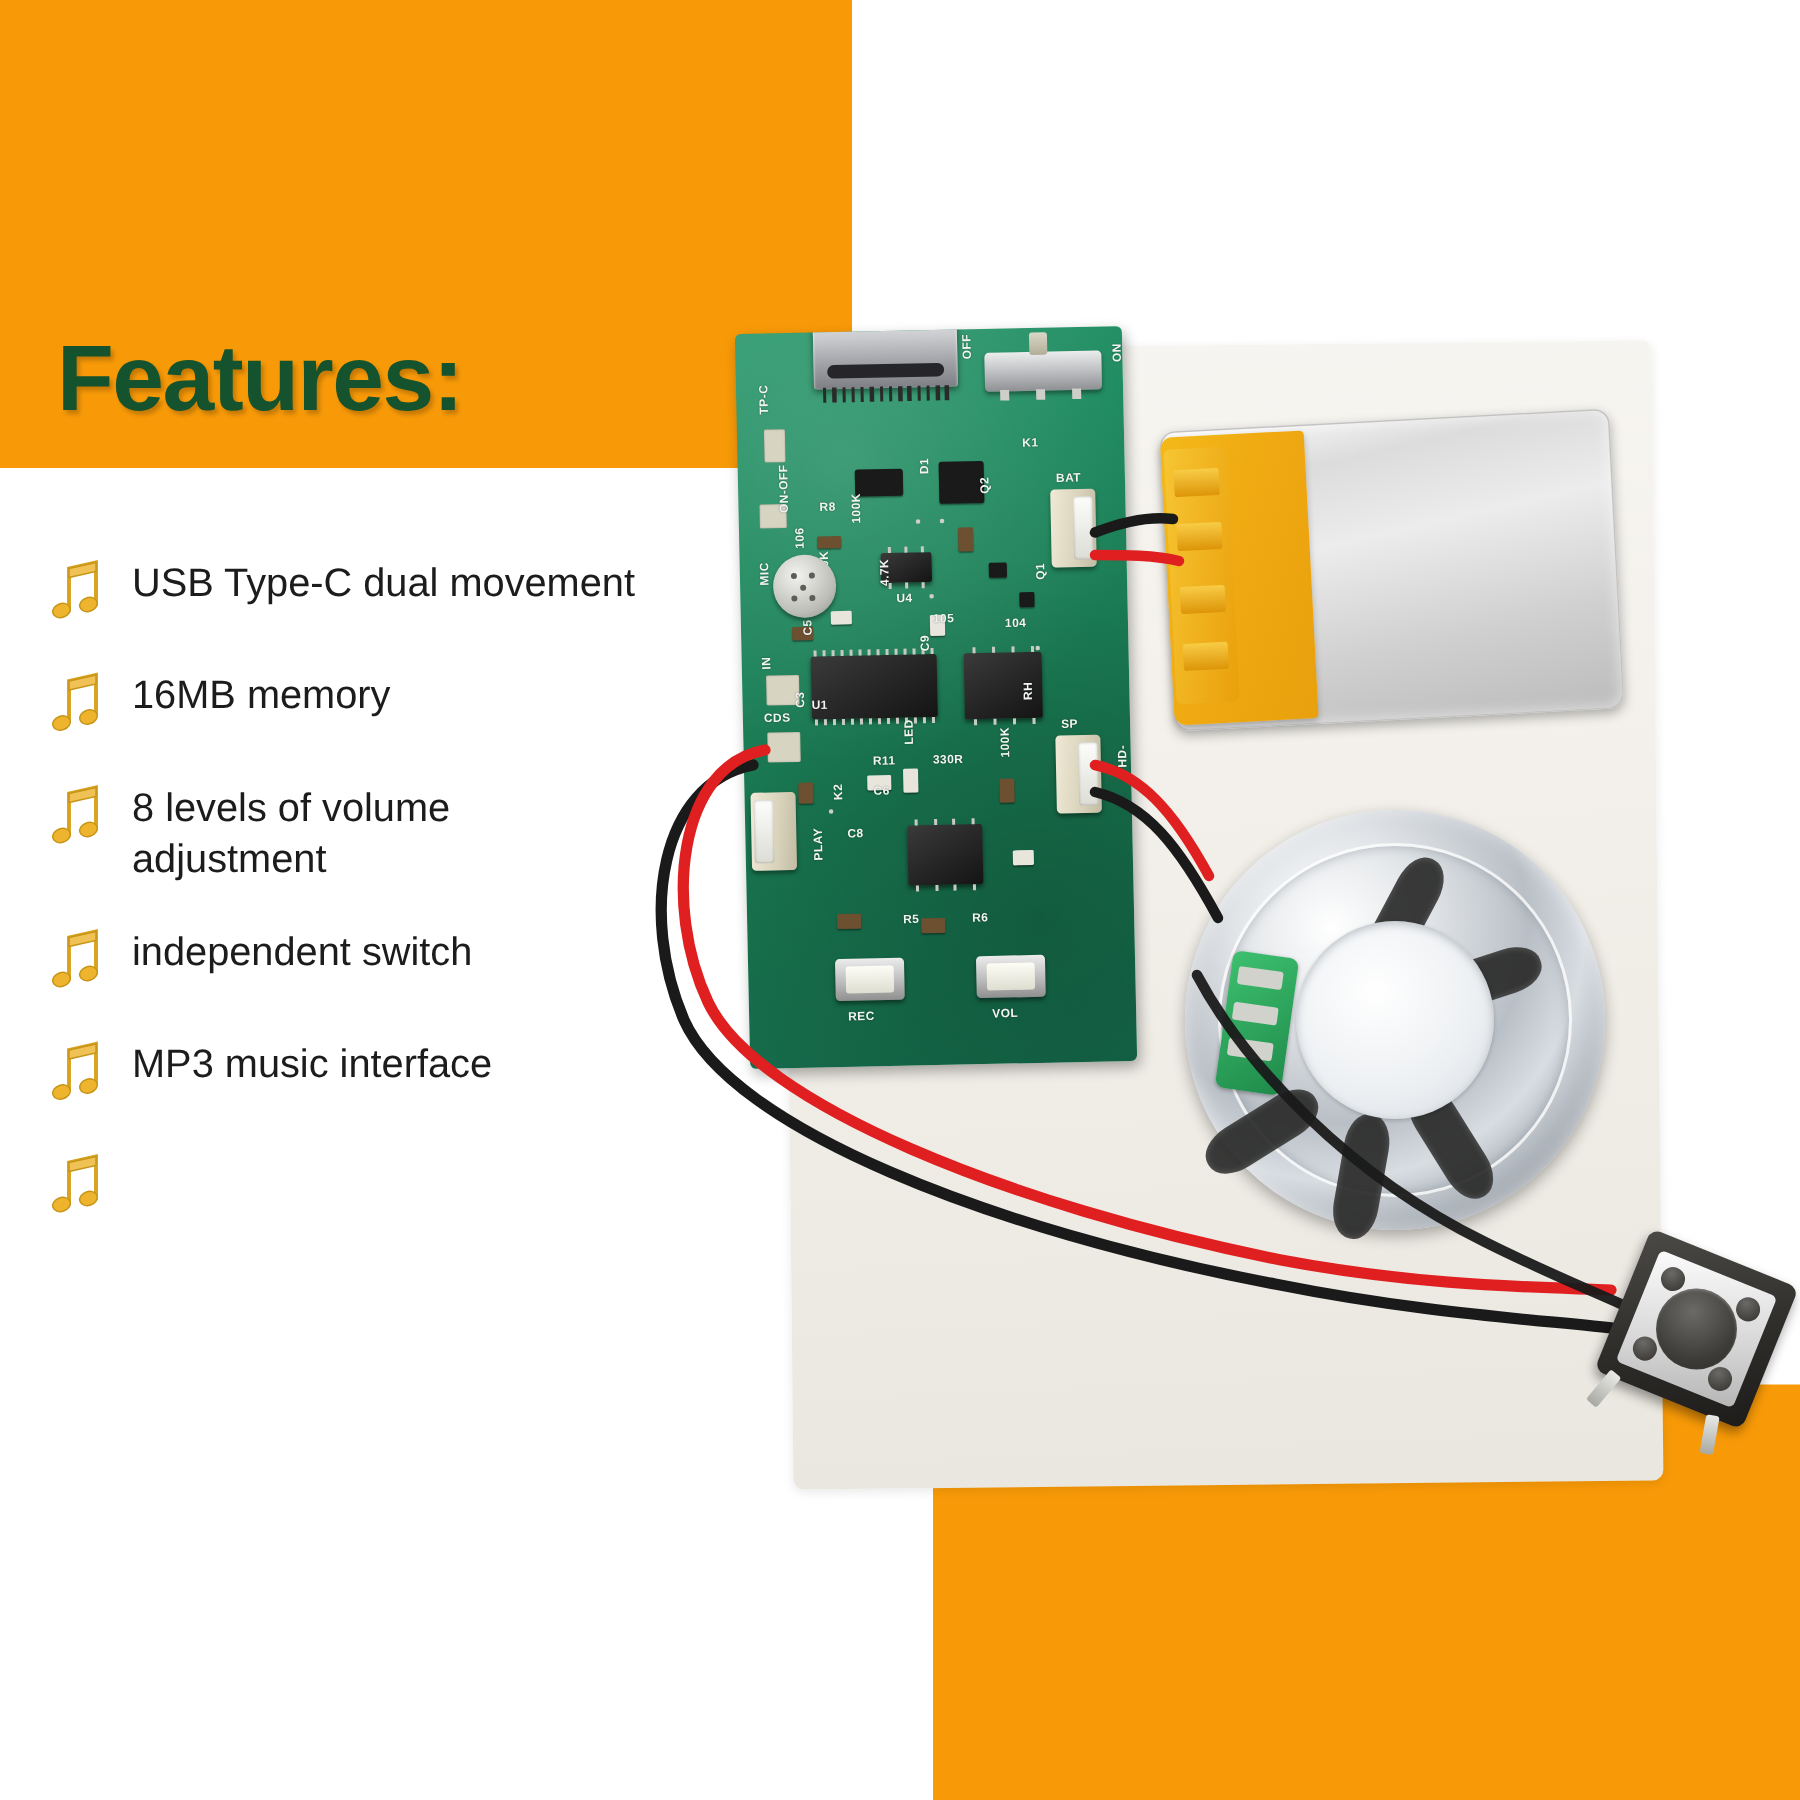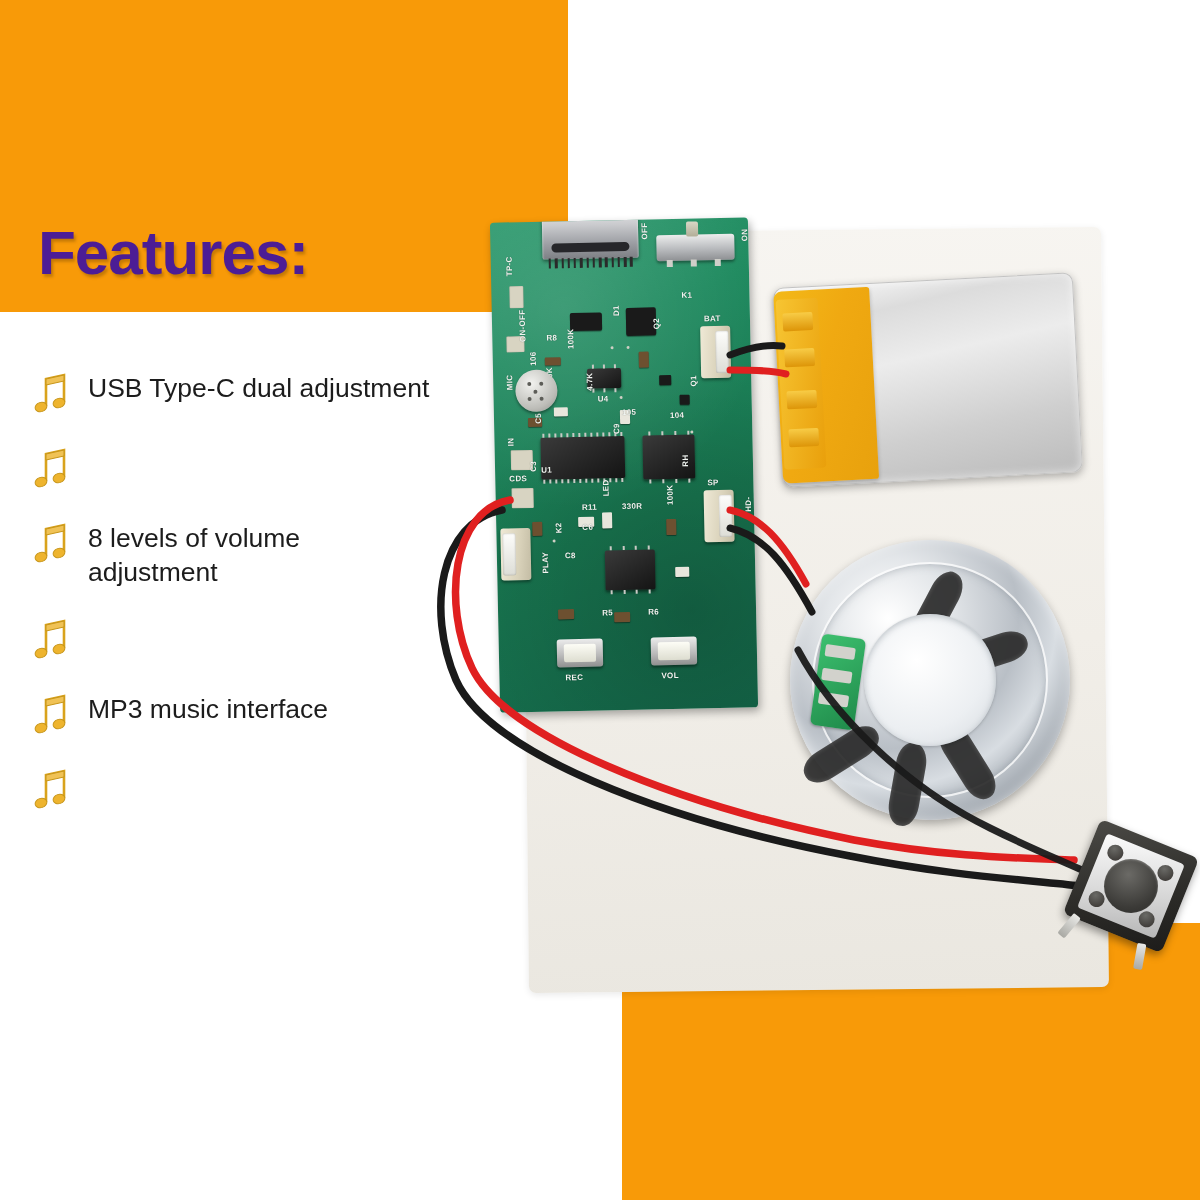--- a/index.html
+++ b/index.html
@@ -18,21 +18,21 @@
     background:#f89a08;
   }
   .block-orange-bottom{
     position:absolute;left:622px;top:923px;width:578px;height:277px;
     background:#f89a08;
   }
 
   
   .page-title{
     position:absolute;left:38px;top:222px;
-    font-size:62px;font-weight:bold;color:#4c1d95;
+    font-size:62px;font-weight:bold;color:#14532d;
     letter-spacing:-1px;
     text-shadow:2px 3px 3px rgba(90,55,0,.33);
     line-height:1;
     white-space:nowrap;
   }
 
   
   .feature-list{
     position:absolute;left:30px;top:368px;width:580px;
   }
@@ -274,32 +274,33 @@
 
     <div class="feature-item">
       <svg class="note-icon" viewBox="0 0 44 46">
         <g fill="none" stroke="#d9a31c" stroke-width="2.6">
           <path d="M16 36 V9 L34 5 V32"></path>
         </g>
         <path d="M16 9 L34 5 L34 11 L16 15 Z" fill="#f0c255" stroke="#c79518" stroke-width="1"></path>
         <ellipse cx="11" cy="37" rx="6" ry="4.6" transform="rotate(-18 11 37)" fill="#eeb42e" stroke="#c79518" stroke-width="1"></ellipse>
         <ellipse cx="29" cy="33" rx="6" ry="4.6" transform="rotate(-18 29 33)" fill="#eeb42e" stroke="#c79518" stroke-width="1"></ellipse>
       </svg>
-      <div class="feature-text">USB Type-C dual adjustment</div>
+      <div class="feature-text">USB Type-C dual movement</div>
     </div>
 
     <div class="feature-item">
       <svg class="note-icon" viewBox="0 0 44 46">
         <g fill="none" stroke="#d9a31c" stroke-width="2.6">
             <path d="M16 36 V9 L34 5 V32"></path>
           </g>
         <path d="M16 9 L34 5 L34 11 L16 15 Z" fill="#f0c255" stroke="#c79518" stroke-width="1"></path>
         <ellipse cx="11" cy="37" rx="6" ry="4.6" transform="rotate(-18 11 37)" fill="#eeb42e" stroke="#c79518" stroke-width="1"></ellipse>
         <ellipse cx="29" cy="33" rx="6" ry="4.6" transform="rotate(-18 29 33)" fill="#eeb42e" stroke="#c79518" stroke-width="1"></ellipse>
       </svg>
+      <div class="feature-text">16MB memory</div>
     </div>
 
     <div class="feature-item multiline">
       <svg class="note-icon" viewBox="0 0 44 46">
         <g fill="none" stroke="#d9a31c" stroke-width="2.6">
             <path d="M16 36 V9 L34 5 V32"></path>
           </g>
         <path d="M16 9 L34 5 L34 11 L16 15 Z" fill="#f0c255" stroke="#c79518" stroke-width="1"></path>
         <ellipse cx="11" cy="37" rx="6" ry="4.6" transform="rotate(-18 11 37)" fill="#eeb42e" stroke="#c79518" stroke-width="1"></ellipse>
         <ellipse cx="29" cy="33" rx="6" ry="4.6" transform="rotate(-18 29 33)" fill="#eeb42e" stroke="#c79518" stroke-width="1"></ellipse>
@@ -310,20 +311,21 @@
 
     <div class="feature-item">
       <svg class="note-icon" viewBox="0 0 44 46">
         <g fill="none" stroke="#d9a31c" stroke-width="2.6">
             <path d="M16 36 V9 L34 5 V32"></path>
           </g>
         <path d="M16 9 L34 5 L34 11 L16 15 Z" fill="#f0c255" stroke="#c79518" stroke-width="1"></path>
         <ellipse cx="11" cy="37" rx="6" ry="4.6" transform="rotate(-18 11 37)" fill="#eeb42e" stroke="#c79518" stroke-width="1"></ellipse>
         <ellipse cx="29" cy="33" rx="6" ry="4.6" transform="rotate(-18 29 33)" fill="#eeb42e" stroke="#c79518" stroke-width="1"></ellipse>
       </svg>
+      <div class="feature-text">independent switch</div>
     </div>
 
 
 
     <div class="feature-item">
       <svg class="note-icon" viewBox="0 0 44 46">
         <g fill="none" stroke="#d9a31c" stroke-width="2.6">
             <path d="M16 36 V9 L34 5 V32"></path>
           </g>
         <path d="M16 9 L34 5 L34 11 L16 15 Z" fill="#f0c255" stroke="#c79518" stroke-width="1"></path>

